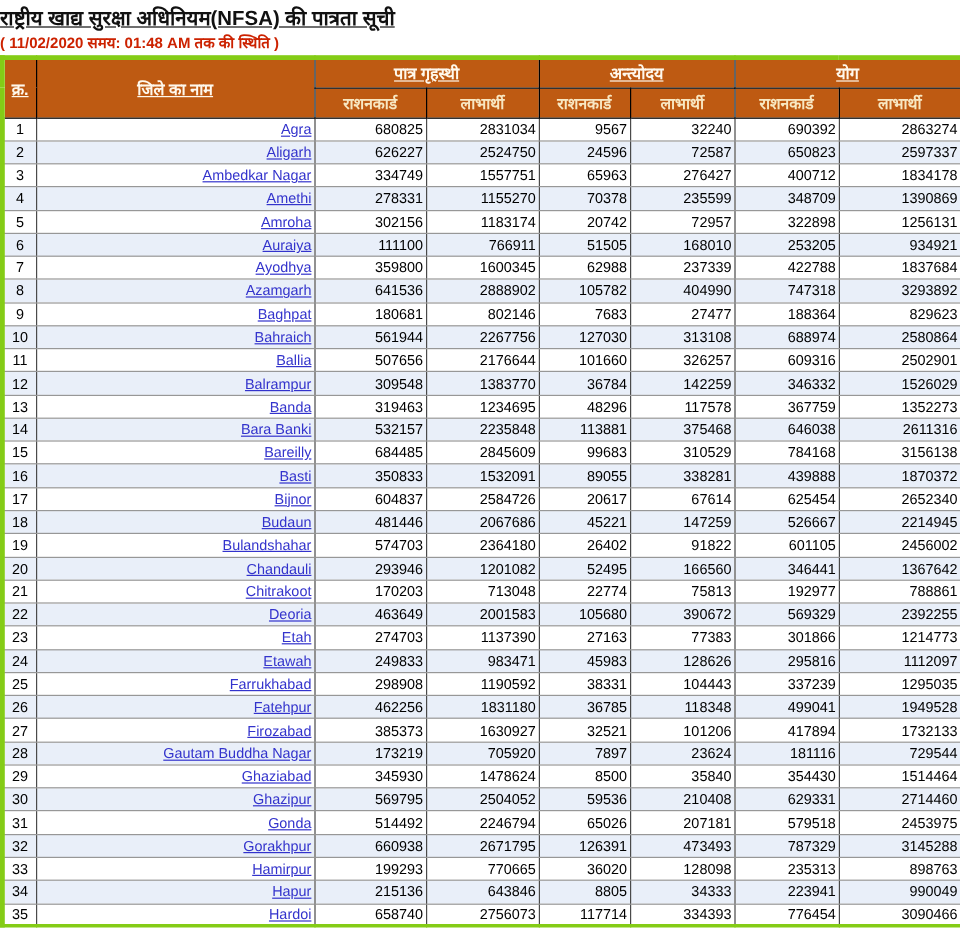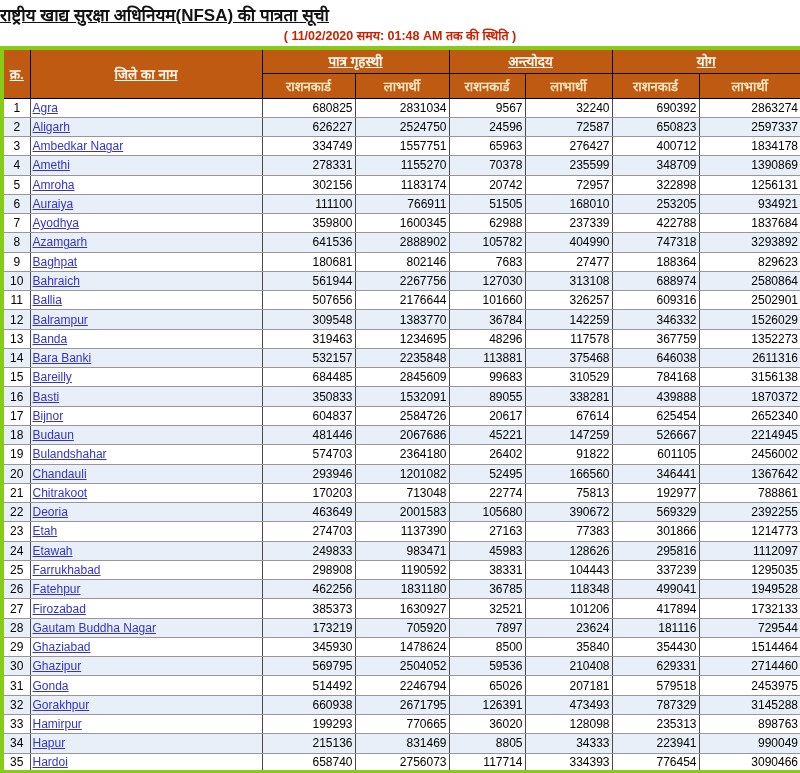--- a/index.html
+++ b/index.html
@@ -14,21 +14,21 @@
   .page-title {
     text-align: left;
     font-size: 17px;
     font-weight: bold;
     color: #111111;
     text-decoration: underline;
     padding-top: 4px;
     line-height: 24px;
   }
   .page-subtitle {
-    text-align: center;
+    text-align: left;
     font-size: 12.5px;
     font-weight: bold;
     color: #cc2200;
     line-height: 17px;
     margin-bottom: 1px;
   }
   table.nfsa {
     width: 800px;
     border-collapse: collapse;
     table-layout: fixed;
@@ -61,21 +61,21 @@
     border-right: 1px solid #4a4a4a;
     border-left: 1px solid #4a4a4a;
     border-bottom: 1px solid #979797;
     font-size: 12px;
     color: #000000;
     padding: 0 2px;
     overflow: hidden;
     white-space: nowrap;
   }
   td.sn-cell { text-align: center; color: #222; }
-  td.district-cell { text-align: left; padding-left: 6px; }
+  td.district-cell { text-align: right; padding-left: 6px; }
   td.num-cell { text-align: right; padding-right: 9px; }
   a.district-link {
     color: #3333cc;
     text-decoration: underline;
     cursor: pointer;
   }
 </style>
 </head>
 <body>
 
@@ -438,21 +438,21 @@
         <td class="num-cell">770665</td>
         <td class="num-cell">36020</td>
         <td class="num-cell">128098</td>
         <td class="num-cell">235313</td>
         <td class="num-cell">898763</td>
       </tr>
       <tr>
         <td class="sn-cell">34</td>
         <td class="district-cell"><a class="district-link">Hapur</a></td>
         <td class="num-cell">215136</td>
-        <td class="num-cell">831469</td>
+        <td class="num-cell">643846</td>
         <td class="num-cell">8805</td>
         <td class="num-cell">34333</td>
         <td class="num-cell">223941</td>
         <td class="num-cell">990049</td>
       </tr>
       <tr>
         <td class="sn-cell">35</td>
         <td class="district-cell"><a class="district-link">Hardoi</a></td>
         <td class="num-cell">658740</td>
         <td class="num-cell">2756073</td>

